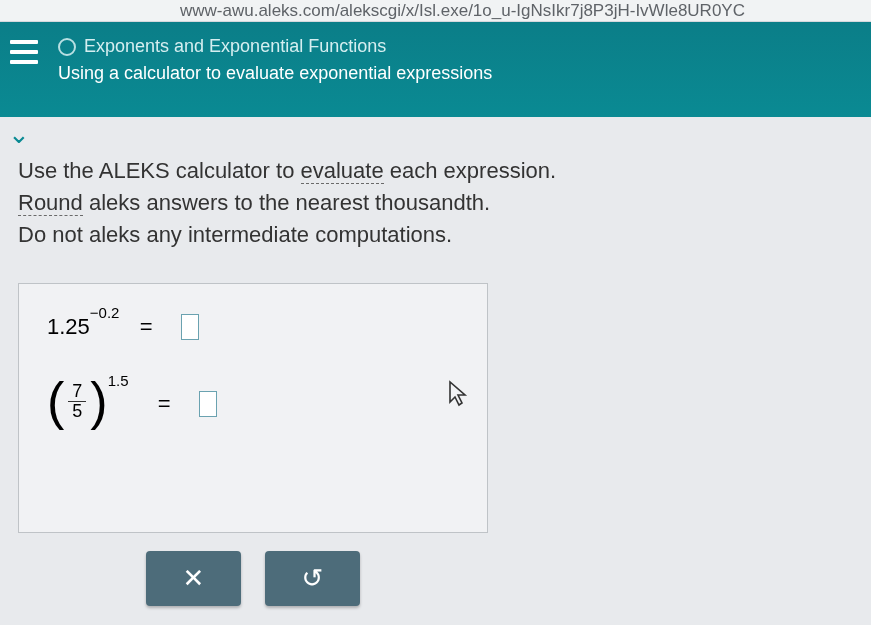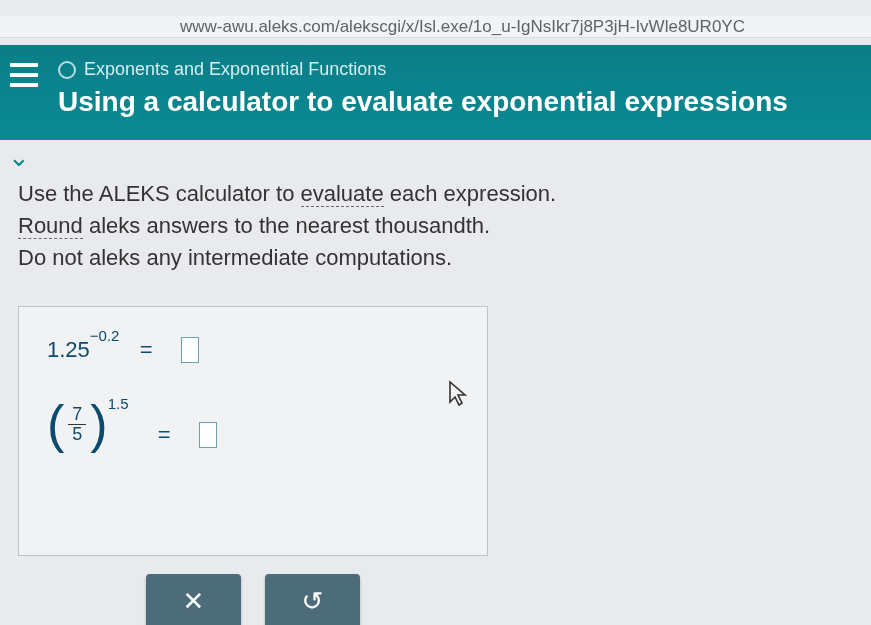--- a/index.html
+++ b/index.html
@@ -13,32 +13,30 @@
     }
     .address-bar {
       background: #f1f3f4;
       height: 22px;
       display: flex;
       align-items: center;
       padding-left: 180px;
       color: #5f6368;
       font-size: 17px;
       border-bottom: 1px solid #dadce0;
-      margin-top: 16px;
     }
     .banner {
       background: #0a8a93;
       background: linear-gradient(180deg, #0b7e88 0%, #0a8a93 100%);
       color: white;
       display: flex;
       align-items: flex-start;
       padding: 0;
       height: 95px;
       box-shadow: 0 2px 4px rgba(0,0,0,0.15);
-      margin-top: 7px;
     }
     .hamburger {
       width: 48px;
       padding: 18px 10px;
       display: flex;
       flex-direction: column;
       gap: 6px;
       align-items: center;
     }
     .hamburger span {
@@ -61,22 +59,22 @@
       margin-bottom: 6px;
     }
     .banner-row1 .circle-icon {
       width: 18px;
       height: 18px;
       border: 2px solid #b8dfe2;
       border-radius: 50%;
       display: inline-block;
     }
     .banner-row2 {
-      font-size: 28px;
-      font-weight: 700;
+      font-size: 18px;
+      font-weight: 400;
       color: #ffffff;
     }
     .chevron-bar {
       height: 34px;
       padding-left: 8px;
       display: flex;
       align-items: center;
       background: #e8eaed;
     }
     .chevron {
@@ -103,24 +101,24 @@
       background: #f1f2f4;
       width: 470px;
       height: 250px;
       padding: 30px 28px;
       display: flex;
       flex-direction: column;
       gap: 42px;
     }
     .expr-row {
       display: flex;
-      align-items: flex-end;
+      align-items: center;
       gap: 20px;
       font-size: 22px;
-      color: #0c4a6e;
+      color: #000000;
     }
     .expr-base {
       position: relative;
       display: inline-block;
     }
     .sup {
       position: absolute;
       font-size: 15px;
       left: 100%;
       top: -10px;

